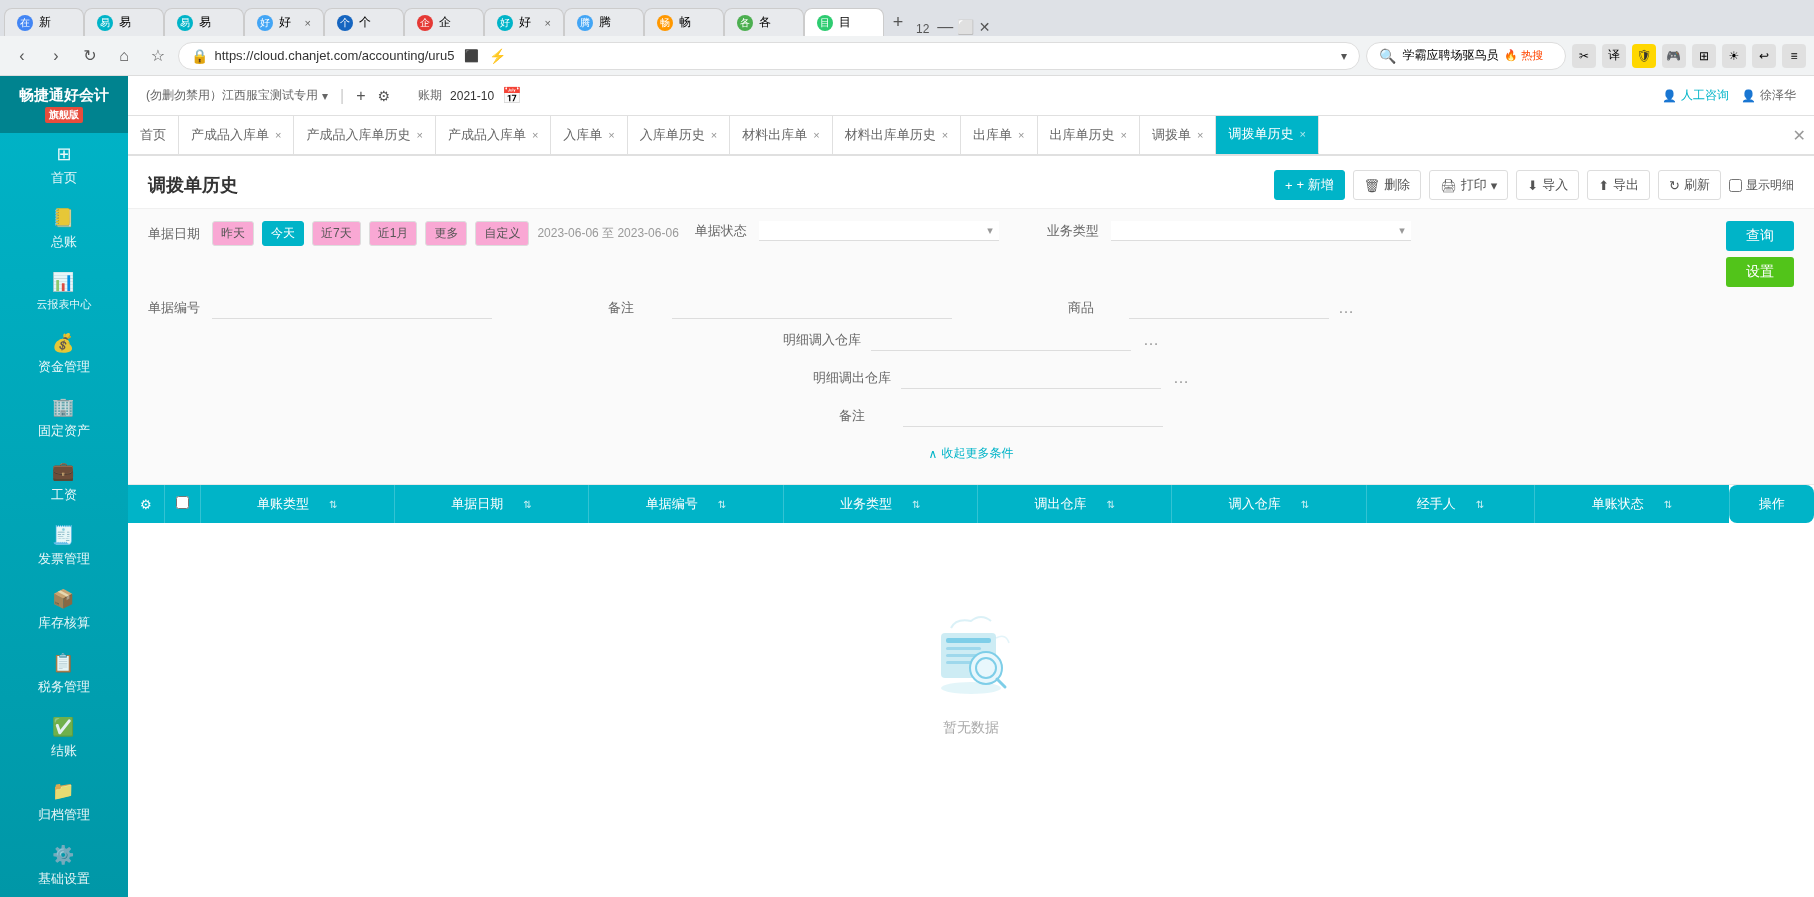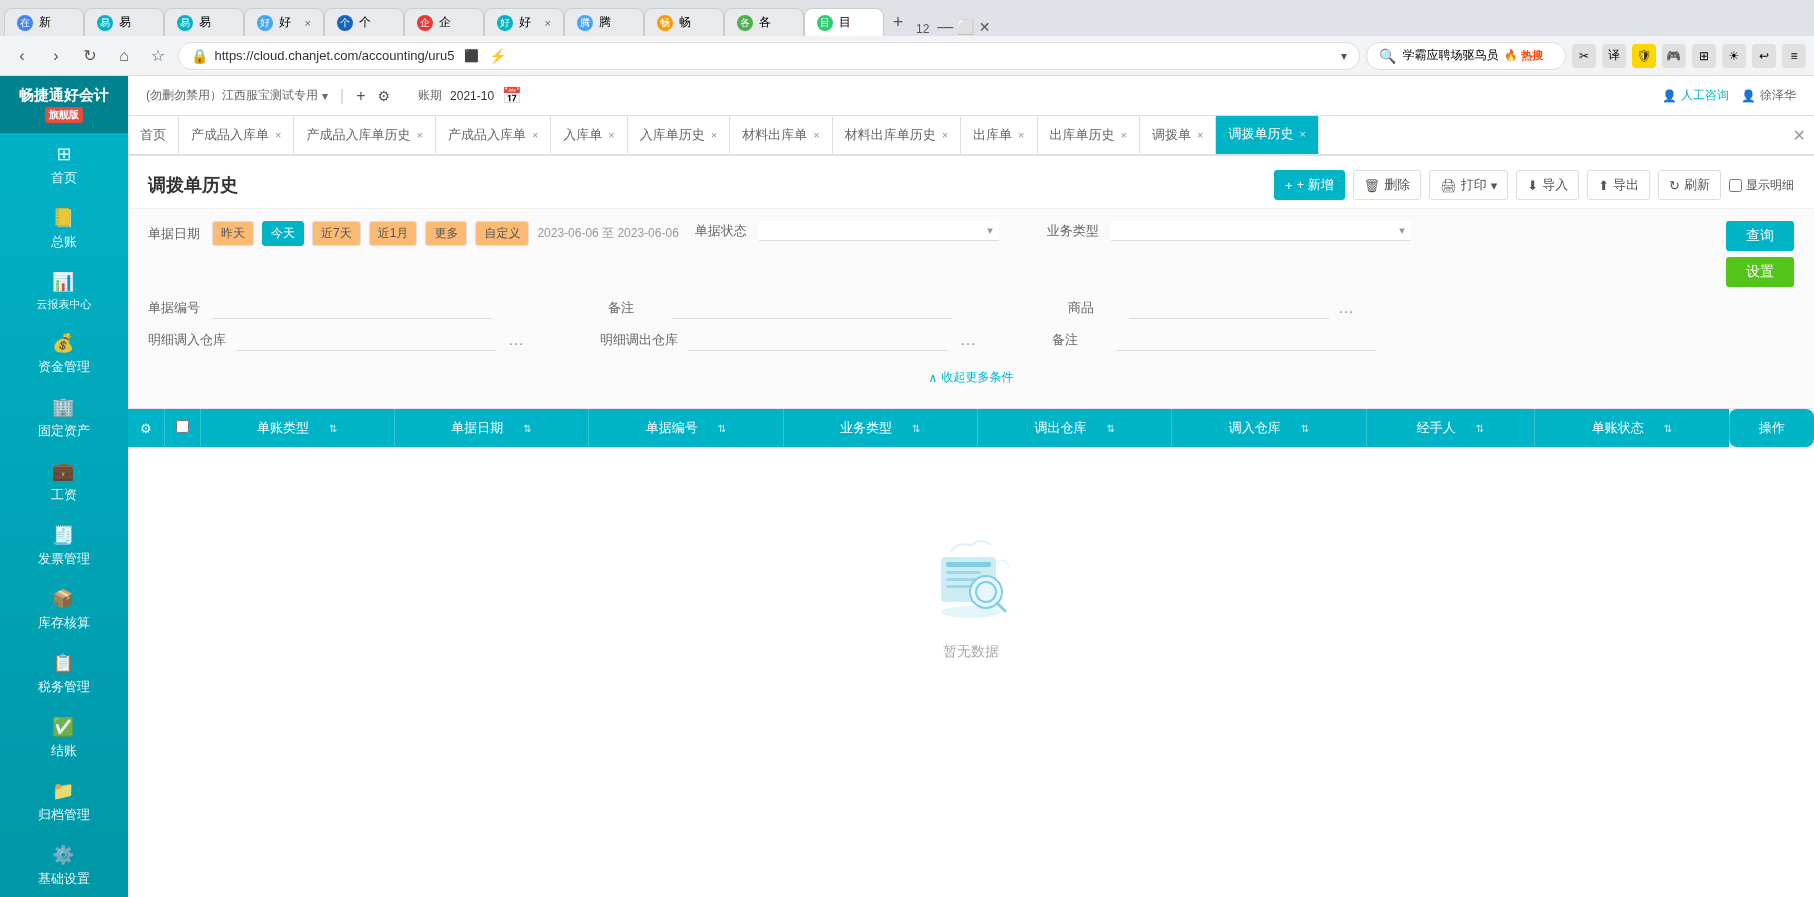--- a/index.html
+++ b/index.html
@@ -72,21 +72,21 @@
       border: 1px solid #ddd;
       border-radius: 14px;
       height: 28px;
       padding: 0 12px;
       display: flex;
       align-items: center;
       gap: 6px;
       font-size: 12px;
       min-width: 200px;
     }
-    .hot-tag { color: #ff4500; font-weight: bold; font-size: 11px; }
+    .hot-tag { color: #ff4500; font-weight: normal; font-size: 11px; }
     .ext-icons { display: flex; gap: 6px; align-items: center; }
     .ext-icon { width: 24px; height: 24px; border-radius: 4px; background: #e0e0e0; display: flex; align-items: center; justify-content: center; font-size: 12px; }
 
     
     .app-container { display: flex; height: calc(897px - 36px - 40px); }
 
     
     .sidebar {
       width: 128px;
       background: linear-gradient(180deg, #00b4c8 0%, #0097a7 100%);
@@ -222,21 +222,21 @@
     
     .filter-area {
       padding: 12px 20px;
       background: #fafafa;
       border-bottom: 1px solid #e8e8e8;
     }
     .date-btn {
       padding: 3px 8px;
       border: 1px solid #ddd;
       border-radius: 3px;
-      background: #fdba74;
+      background: #f9a8d4;
       cursor: pointer;
       font-size: 12px;
       color: #555;
     }
     .date-btn.active {
       background: #00b4c8;
       color: #fff;
       border-color: #00b4c8;
     }
     .date-range { font-size: 12px; color: #999; }
@@ -650,21 +650,21 @@
             <span class="filter-cell-label">备注</span>
             <input class="filter-underline" style="width: 280px;">
           </div>
           <div style="display:flex;align-items:center;gap:5px;margin-left:100px;">
             <span class="filter-cell-label">商品</span>
             <input class="filter-underline" style="width: 200px;">
             <span class="filter-dots">…</span>
           </div>
         </div>
 
-        <div style="display:flex;align-items:center;gap:16px;margin-bottom:8px;">
+        <div style="display:flex;align-items:center;gap:16px;margin-bottom:8px;flex-direction:column;">
           <div style="display:flex;align-items:center;gap:8px;">
             <span class="filter-cell-label" style="min-width:80px;">明细调入仓库</span>
             <input class="filter-underline" style="width: 260px;">
             <span class="filter-dots">…</span>
           </div>
           <div style="display:flex;align-items:center;gap:8px;margin-left:60px;">
             <span class="filter-cell-label" style="min-width:80px;">明细调出仓库</span>
             <input class="filter-underline" style="width: 260px;">
             <span class="filter-dots">…</span>
           </div>

